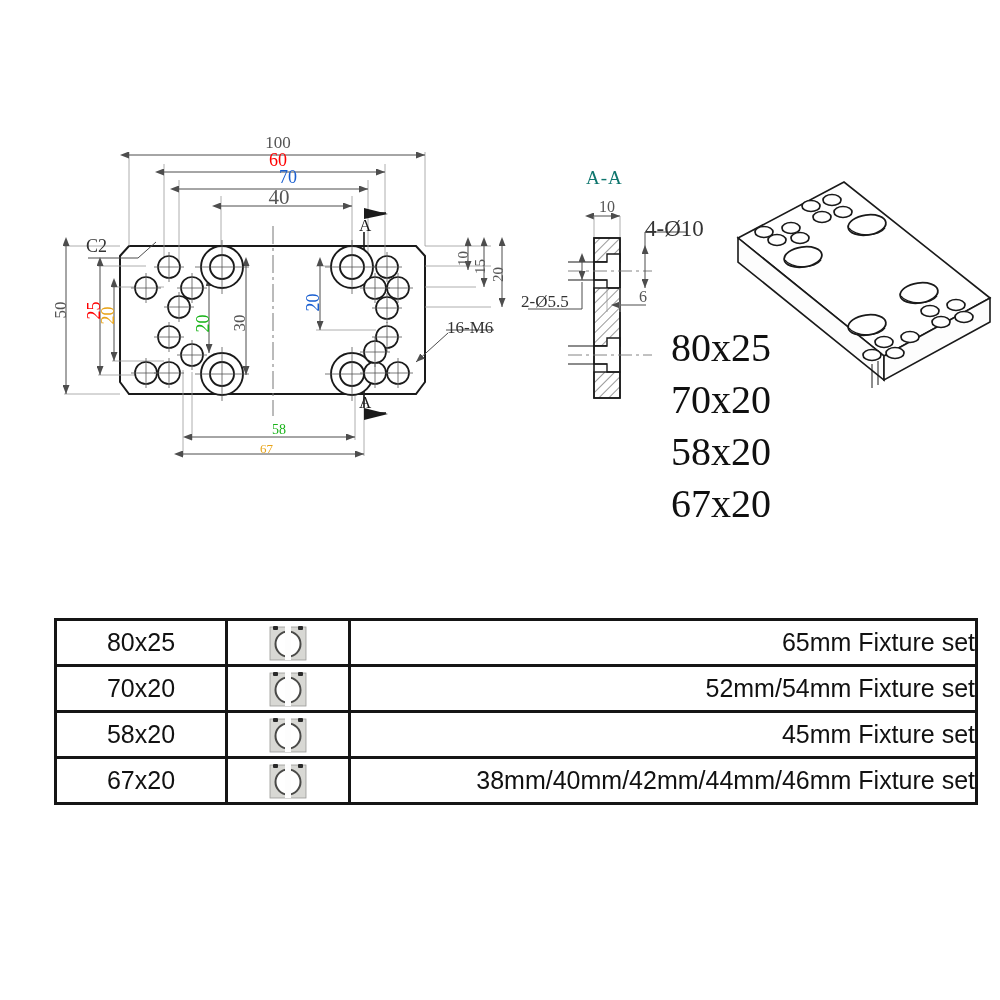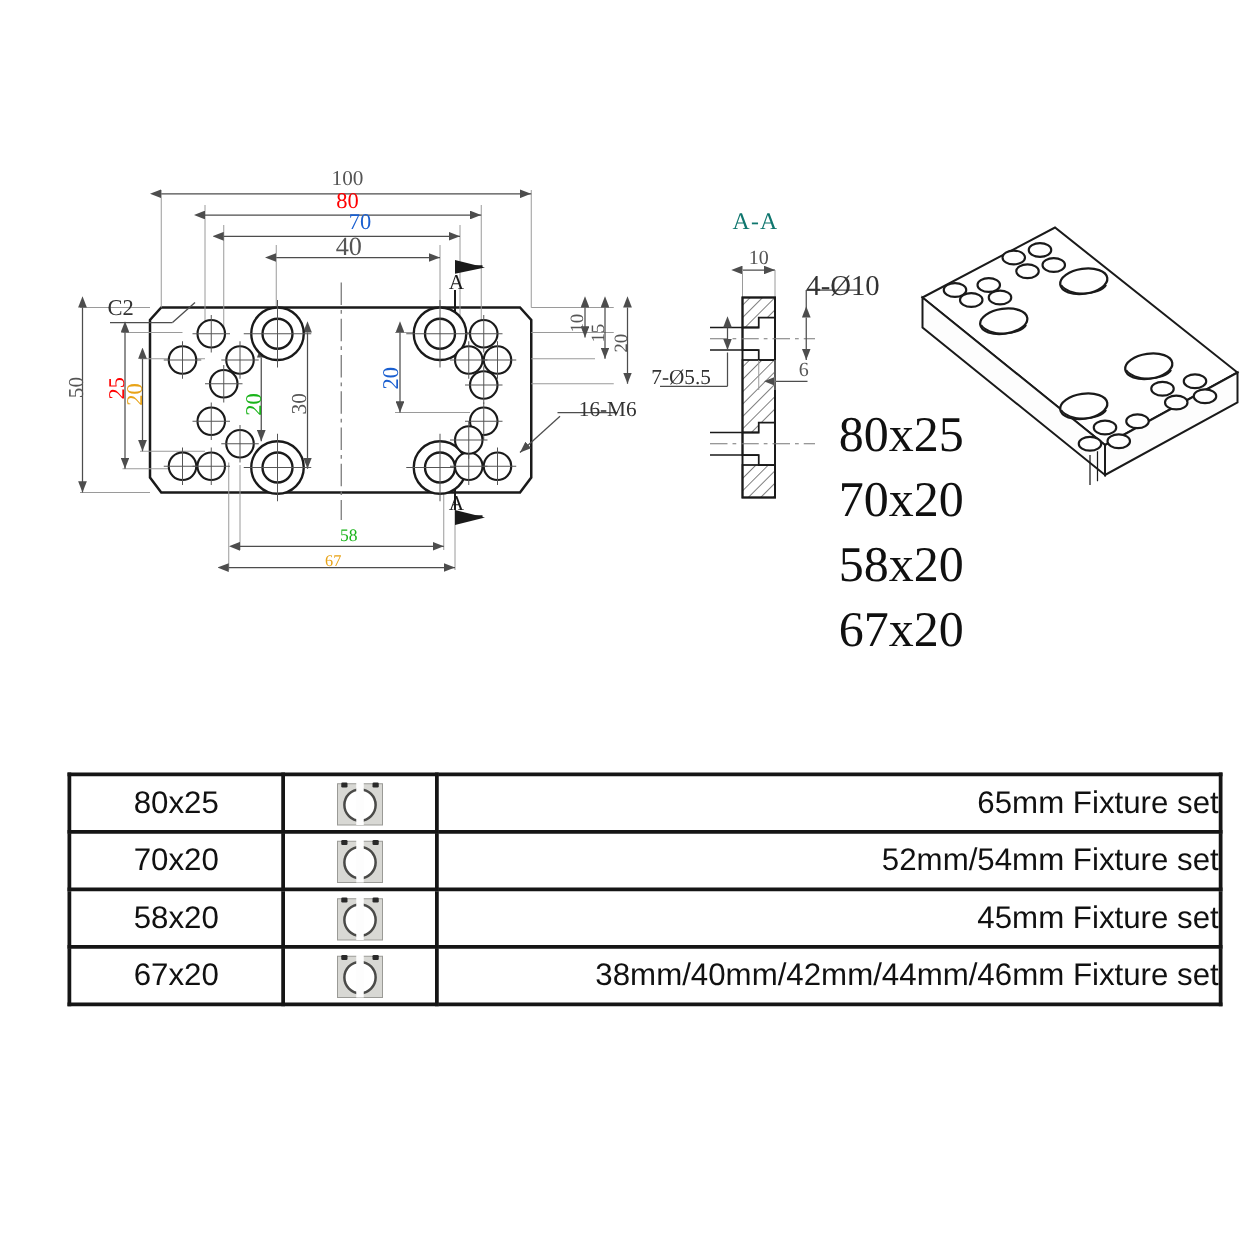--- a/index.html
+++ b/index.html
@@ -262,21 +262,21 @@
 
         <ellipse cx="868" cy="342" rx="9" ry="5.5"></ellipse>
         <ellipse cx="879" cy="353" rx="9" ry="5.5"></ellipse>
         <ellipse cx="894" cy="337" rx="9" ry="5.5"></ellipse>
         <ellipse cx="856" cy="355" rx="9" ry="5.5"></ellipse>
       </g>
     </g>
   </svg>
 
   <div style="position:absolute;left:239px;top:133px;width:46px;text-align:center;font-size:17px;color:#555;">100</div>
-  <div style="position:absolute;left:243px;top:150px;width:38px;text-align:center;font-size:18px;color:#ff0000;">80</div>
+  <div style="position:absolute;left:243px;top:150px;width:38px;text-align:center;font-size:18px;color:#ff0000;">60</div>
   <div style="position:absolute;left:243px;top:167px;width:38px;text-align:right;font-size:18px;color:#1a5fd0;">70</div>
   <div style="position:absolute;left:244px;top:185px;width:38px;text-align:center;font-size:21px;color:#555;">40</div>
 
   <div style="position:absolute;left:244px;top:422px;width:38px;text-align:center;font-size:14px;color:#19b319;">58</div>
   <div style="position:absolute;left:244px;top:441px;width:38px;text-align:left;font-size:13px;color:#e8a317;">67</div>
 
   <div style="position:absolute;left:25px;top:300px;width:40px;text-align:center;font-size:17px;color:#555;
               transform:rotate(-90deg);transform-origin:center;">50</div>
   <div style="position:absolute;left:58px;top:300px;width:40px;text-align:center;font-size:18px;color:#ff0000;
               transform:rotate(-90deg);transform-origin:center;">25</div>
@@ -292,30 +292,30 @@
 
   <div style="position:absolute;left:430px;top:250px;width:34px;text-align:center;font-size:15px;color:#555;
               transform:rotate(-90deg);transform-origin:center;">10</div>
   <div style="position:absolute;left:447px;top:258px;width:34px;text-align:center;font-size:15px;color:#555;
               transform:rotate(-90deg);transform-origin:center;">15</div>
   <div style="position:absolute;left:465px;top:266px;width:34px;text-align:center;font-size:15px;color:#555;
               transform:rotate(-90deg);transform-origin:center;">20</div>
 
   <div style="position:absolute;left:70px;top:236px;font-size:18px;color:#333;">C2</div>
 
-  <div style="position:absolute;left:431px;top:318px;font-size:17px;color:#333;margin-left:16px;">16-M6</div>
+  <div style="position:absolute;left:431px;top:318px;font-size:17px;color:#333;">16-M6</div>
 
   <div style="position:absolute;left:343px;top:216px;font-size:17px;color:#1a1a1a;">A</div>
   <div style="position:absolute;left:343px;top:393px;font-size:17px;color:#1a1a1a;">A</div>
 
   <div style="position:absolute;left:570px;top:167px;font-size:19px;color:#0f766e;letter-spacing:1px;">A-A</div>
 
   <div style="position:absolute;left:578px;top:198px;width:26px;text-align:center;font-size:16px;color:#555;">10</div>
   <div style="position:absolute;left:629px;top:216px;font-size:23px;color:#333;">4-Ø10</div>
-  <div style="position:absolute;left:505px;top:292px;font-size:17px;color:#333;">7-Ø5.5</div>
+  <div style="position:absolute;left:505px;top:292px;font-size:17px;color:#333;">2-Ø5.5</div>
   <div style="position:absolute;left:623px;top:288px;font-size:16px;color:#555;">6</div>
 
   <div id="spec-list">
     <div class="spec-line">80x25</div>
     <div class="spec-line">70x20</div>
     <div class="spec-line">58x20</div>
     <div class="spec-line">67x20</div>
   </div>
 
   <table id="fixture-table">

